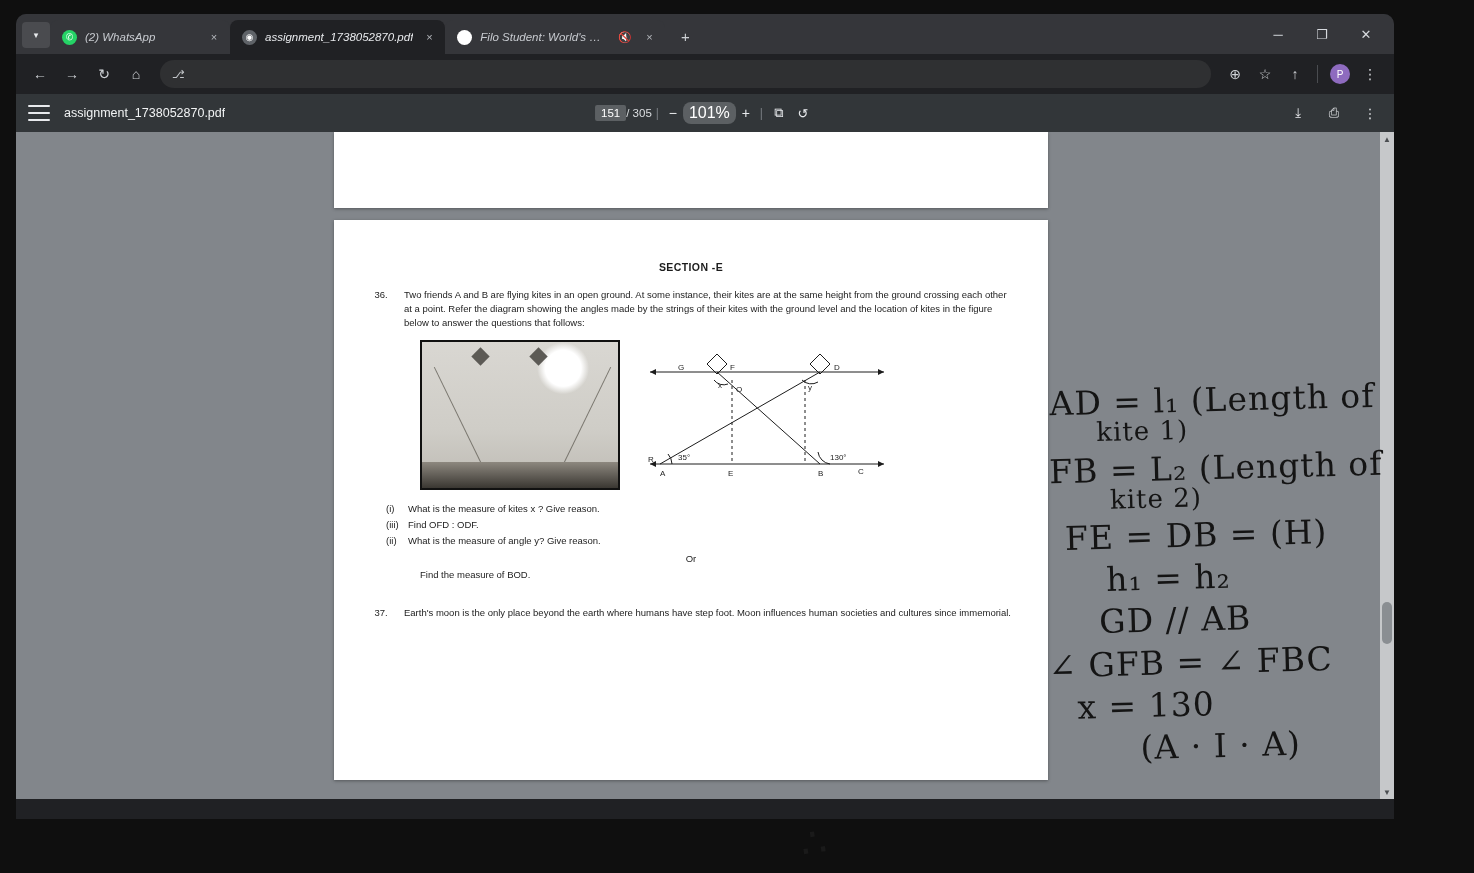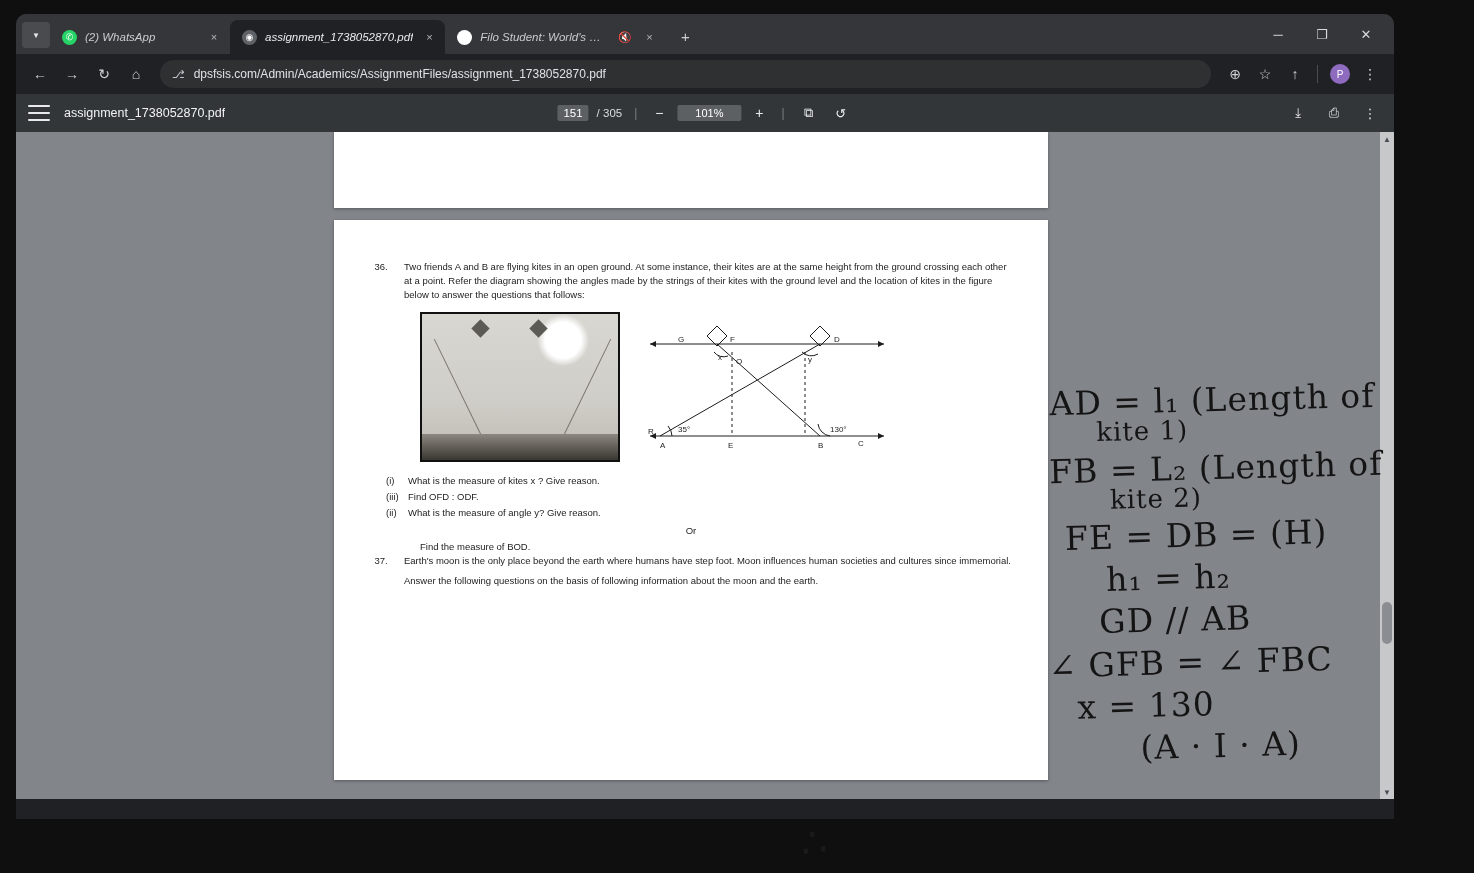--- a/index.html
+++ b/index.html
@@ -170,43 +170,42 @@
     font-size: 12.5px;
     color: #f1f3f4;
     white-space: nowrap; overflow: hidden; text-overflow: ellipsis;
     max-width: 380px;
   }
   .pdf-center {
     position: absolute;
     left: 50%; top: 0; transform: translateX(-50%);
     height: 38px;
     display: flex; align-items: center;
-    gap: 8px;
   }
   .page-box {
     background: #5c6063;
     border-radius: 2px;
     padding: 2px 6px;
     font-size: 11.5px;
     color: #fff;
     min-width: 30px;
     text-align: center;
   }
   .page-total { font-size: 11.5px; color: #dcdfe2; }
   .sep { color: #7a7e82; margin: 0 4px; }
   .zoom-btn {
     width: 20px; height: 20px;
     display: flex; align-items: center; justify-content: center;
     font-size: 14px; color: #e8eaed;
   }
   .zoom-box {
     background: #5c6063;
-    border-radius: 2px;
-    padding: 2px 18px;
-    font-size: 11px;
+    border-radius: 8px;
+    padding: 2px 6px;
+    font-size: 16px;
     color: #fff;
   }
   .pdf-icon-btn {
     width: 24px; height: 24px;
     display: flex; align-items: center; justify-content: center;
     color: #e8eaed; font-size: 13px;
   }
   .pdf-right {
     margin-left: auto;
     display: flex; align-items: center; gap: 12px;
@@ -380,21 +379,20 @@
     </div>
 
     <div class="toolbar">
       <div class="tb-btn">←</div>
       <div class="tb-btn">→</div>
       <div class="tb-btn">↻</div>
       <div class="tb-btn">⌂</div>
 
       <div class="omnibox">
         <span class="site-icon">⎇</span>
-        <span class="url">dpsfsis.com/Admin/Academics/AssignmentFiles/assignment_1738052870.pdf</span>
       </div>
 
       <div class="tb-right">
         <div class="tb-btn">⊕</div>
         <div class="tb-btn">☆</div>
         <div class="tb-btn">↑</div>
         <div class="divider-v"></div>
         <div class="tb-btn">
           <span class="avatar">P</span>
         </div>
@@ -427,20 +425,21 @@
         <span class="pdf-icon-btn">⎙</span>
         <span class="pdf-icon-btn">⋮</span>
       </div>
     </div>
 
     <div class="doc-area">
 
       <div class="page-top"></div>
 
       <div class="page-main">
+        <div class="section-title">SECTION -E</div>
 
         <div class="q-row">
           <div class="q-num">36.</div>
           <div class="q-body">Two friends A and B are flying kites in an open ground. At some instance, their kites are at the same height from the ground crossing each other at a point. Refer the diagram showing the angles made by the strings of their kites with the ground level and the location of kites in the figure below to answer the questions that follows:</div>
         </div>
 
         <div class="figures">
           <div class="photo">
             <div class="string" style="left:60px; top:14px; height:110px; transform:rotate(-26deg);"></div>
             <div class="string" style="left:140px; top:14px; height:110px; transform:rotate(26deg);"></div>
@@ -497,25 +496,24 @@
           <div>Find    OFD :    ODF.</div>
         </div>
         <div class="sub-row">
           <div class="sub-num">(ii)</div>
           <div>What is the measure of angle y? Give reason.</div>
         </div>
 
         <div class="or-line">Or</div>
         <div class="indent">Find the measure of     BOD.</div>
 
-        <div class="q-row" style="margin-top:0;">
+        <div class="q-row" style="margin-top:24px;">
           <div class="q-num">37.</div>
           <div class="q-body">
             <div>Earth's moon is the only place beyond the earth where humans have step foot. Moon influences human societies and cultures since immemorial.</div>
-            <div style="margin-top:6px;">Answer the following questions on the basis of following information about the moon and the earth.</div>
           </div>
         </div>
       </div>
 
       <div class="scrollbar">
         <div class="scroll-arrow" style="top:0;">▲</div>
         <div class="scroll-thumb"></div>
         <div class="scroll-arrow" style="bottom:0;">▼</div>
       </div>
     </div>

